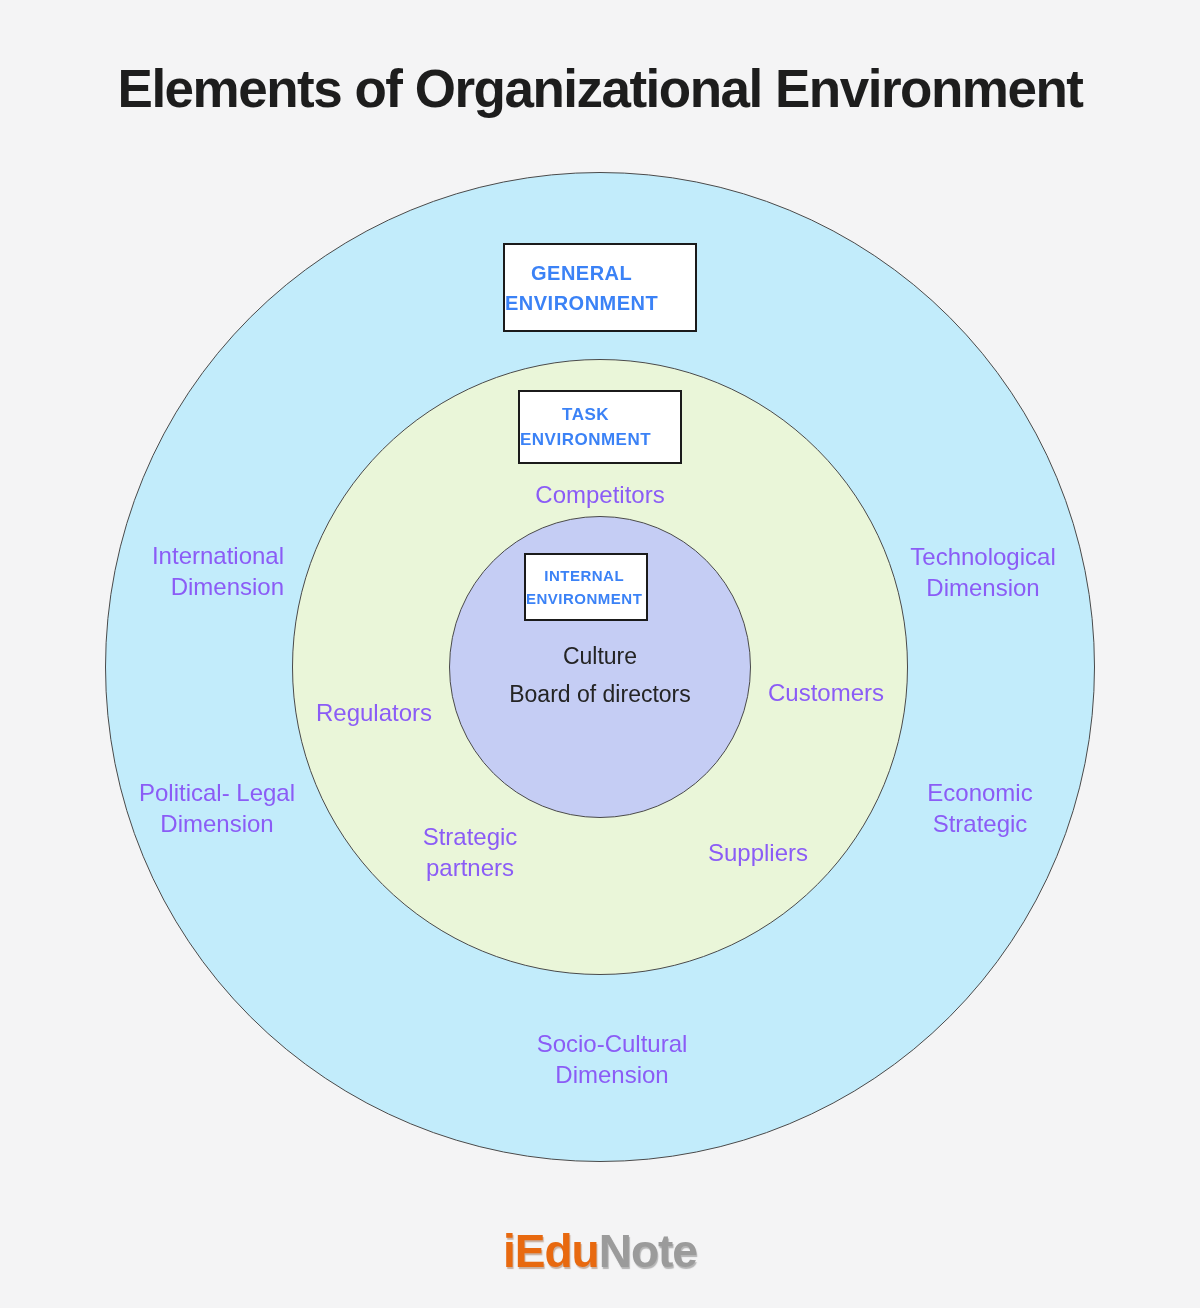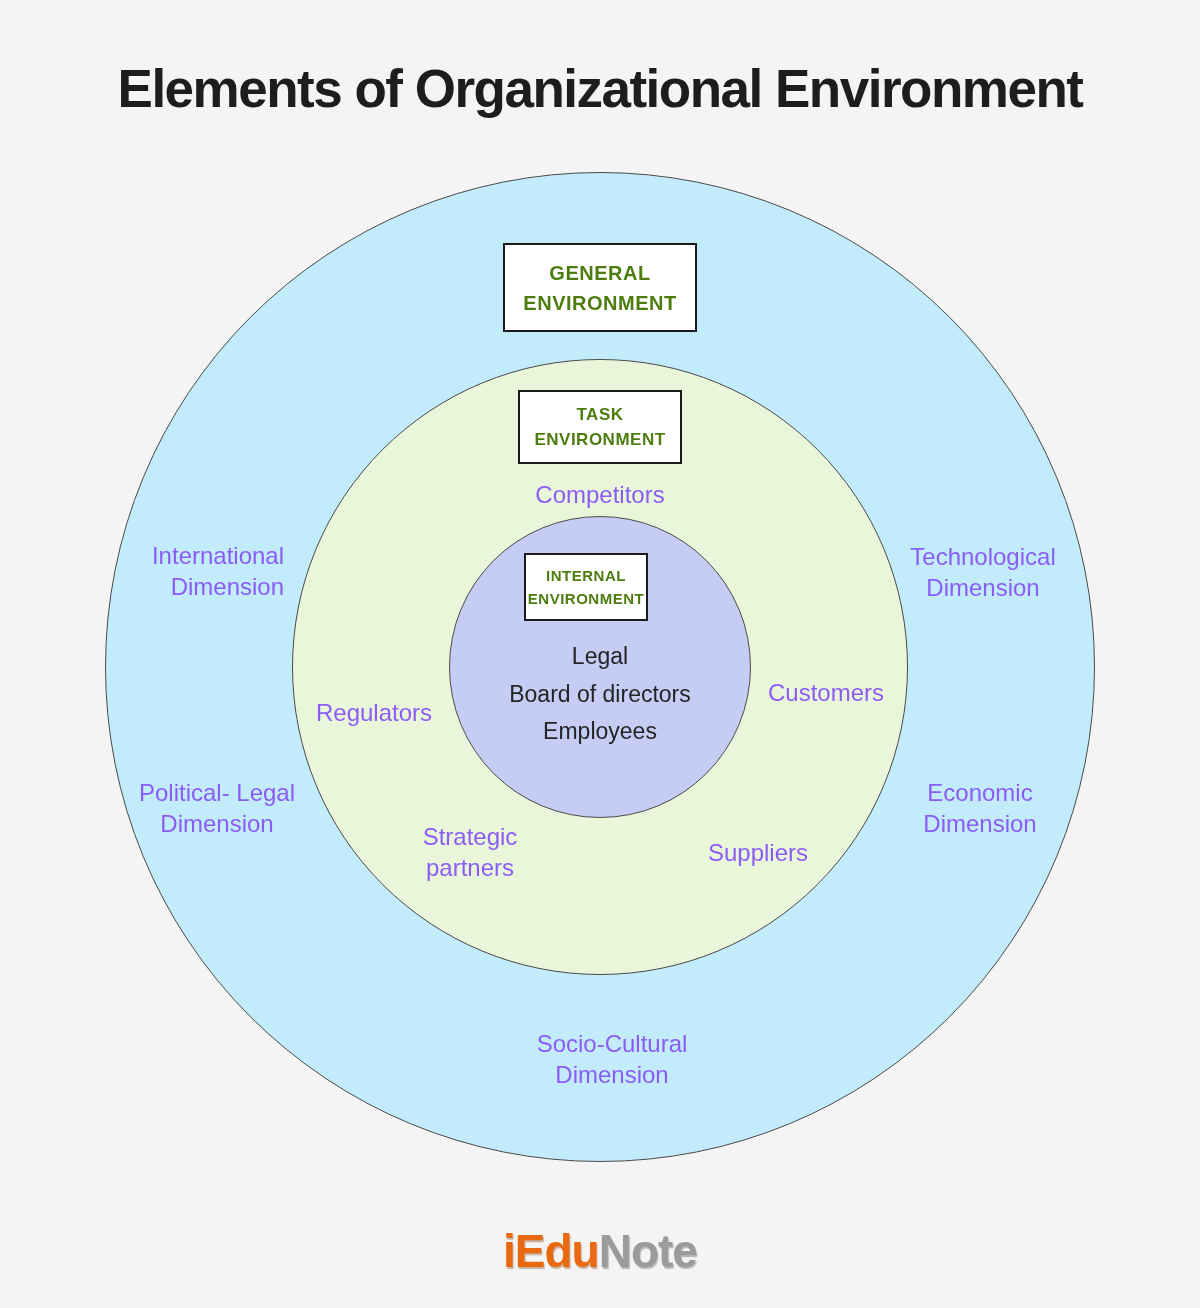--- a/index.html
+++ b/index.html
@@ -50,24 +50,24 @@
     width: 302px; height: 302px;
     background: #c5cdf4;
   }
   .env-box {
     position: absolute;
     background: #ffffff;
     border: 2px solid #1b1b1b;
     box-sizing: border-box;
     display: flex;
     align-items: center;
-    justify-content: center;
+    justify-content: flex-start;
     text-align: center;
     font-weight: bold;
-    color: #4d7c0f;
+    color: #3b82f6;
     white-space: pre-line;
     letter-spacing: 0.5px;
   }
   .env-box.general {
     left: 503px; top: 243px;
     width: 194px; height: 89px;
     font-size: 20px; line-height: 30px;
   }
   .env-box.task {
     left: 518px; top: 390px;
@@ -146,34 +146,33 @@
 ENVIRONMENT</span>
   </div>
 
   <div class="lbl" style="left:218px; top:571px;text-align:right;">International
 Dimension</div>
   <div class="lbl" style="left:983px; top:572px;">Technological
 Dimension</div>
   <div class="lbl" style="left:217px; top:808px;">Political- Legal
 Dimension</div>
   <div class="lbl" style="left:980px; top:808px;">Economic
-Dimension</div>
+Strategic</div>
   <div class="lbl" style="left:612px; top:1059px;">Socio-Cultural
 Dimension</div>
 
   <div class="lbl" style="left:600px; top:494px;">Competitors</div>
   <div class="lbl" style="left:374px; top:712px;">Regulators</div>
   <div class="lbl" style="left:826px; top:692px;">Customers</div>
   <div class="lbl" style="left:470px; top:852px;">Strategic
 partners</div>
   <div class="lbl" style="left:758px; top:852px;">Suppliers</div>
 
   <div class="internal-items">
-    <div class="item">Legal</div>
+    <div class="item">Culture</div>
     <div class="item">Board of directors</div>
-    <div class="item">Employees</div>
   </div>
 
   <div class="logo">
     <span class="edu">iEdu</span><span class="note">Note</span>
   </div>
 
 </div>
 
 </body></html>

